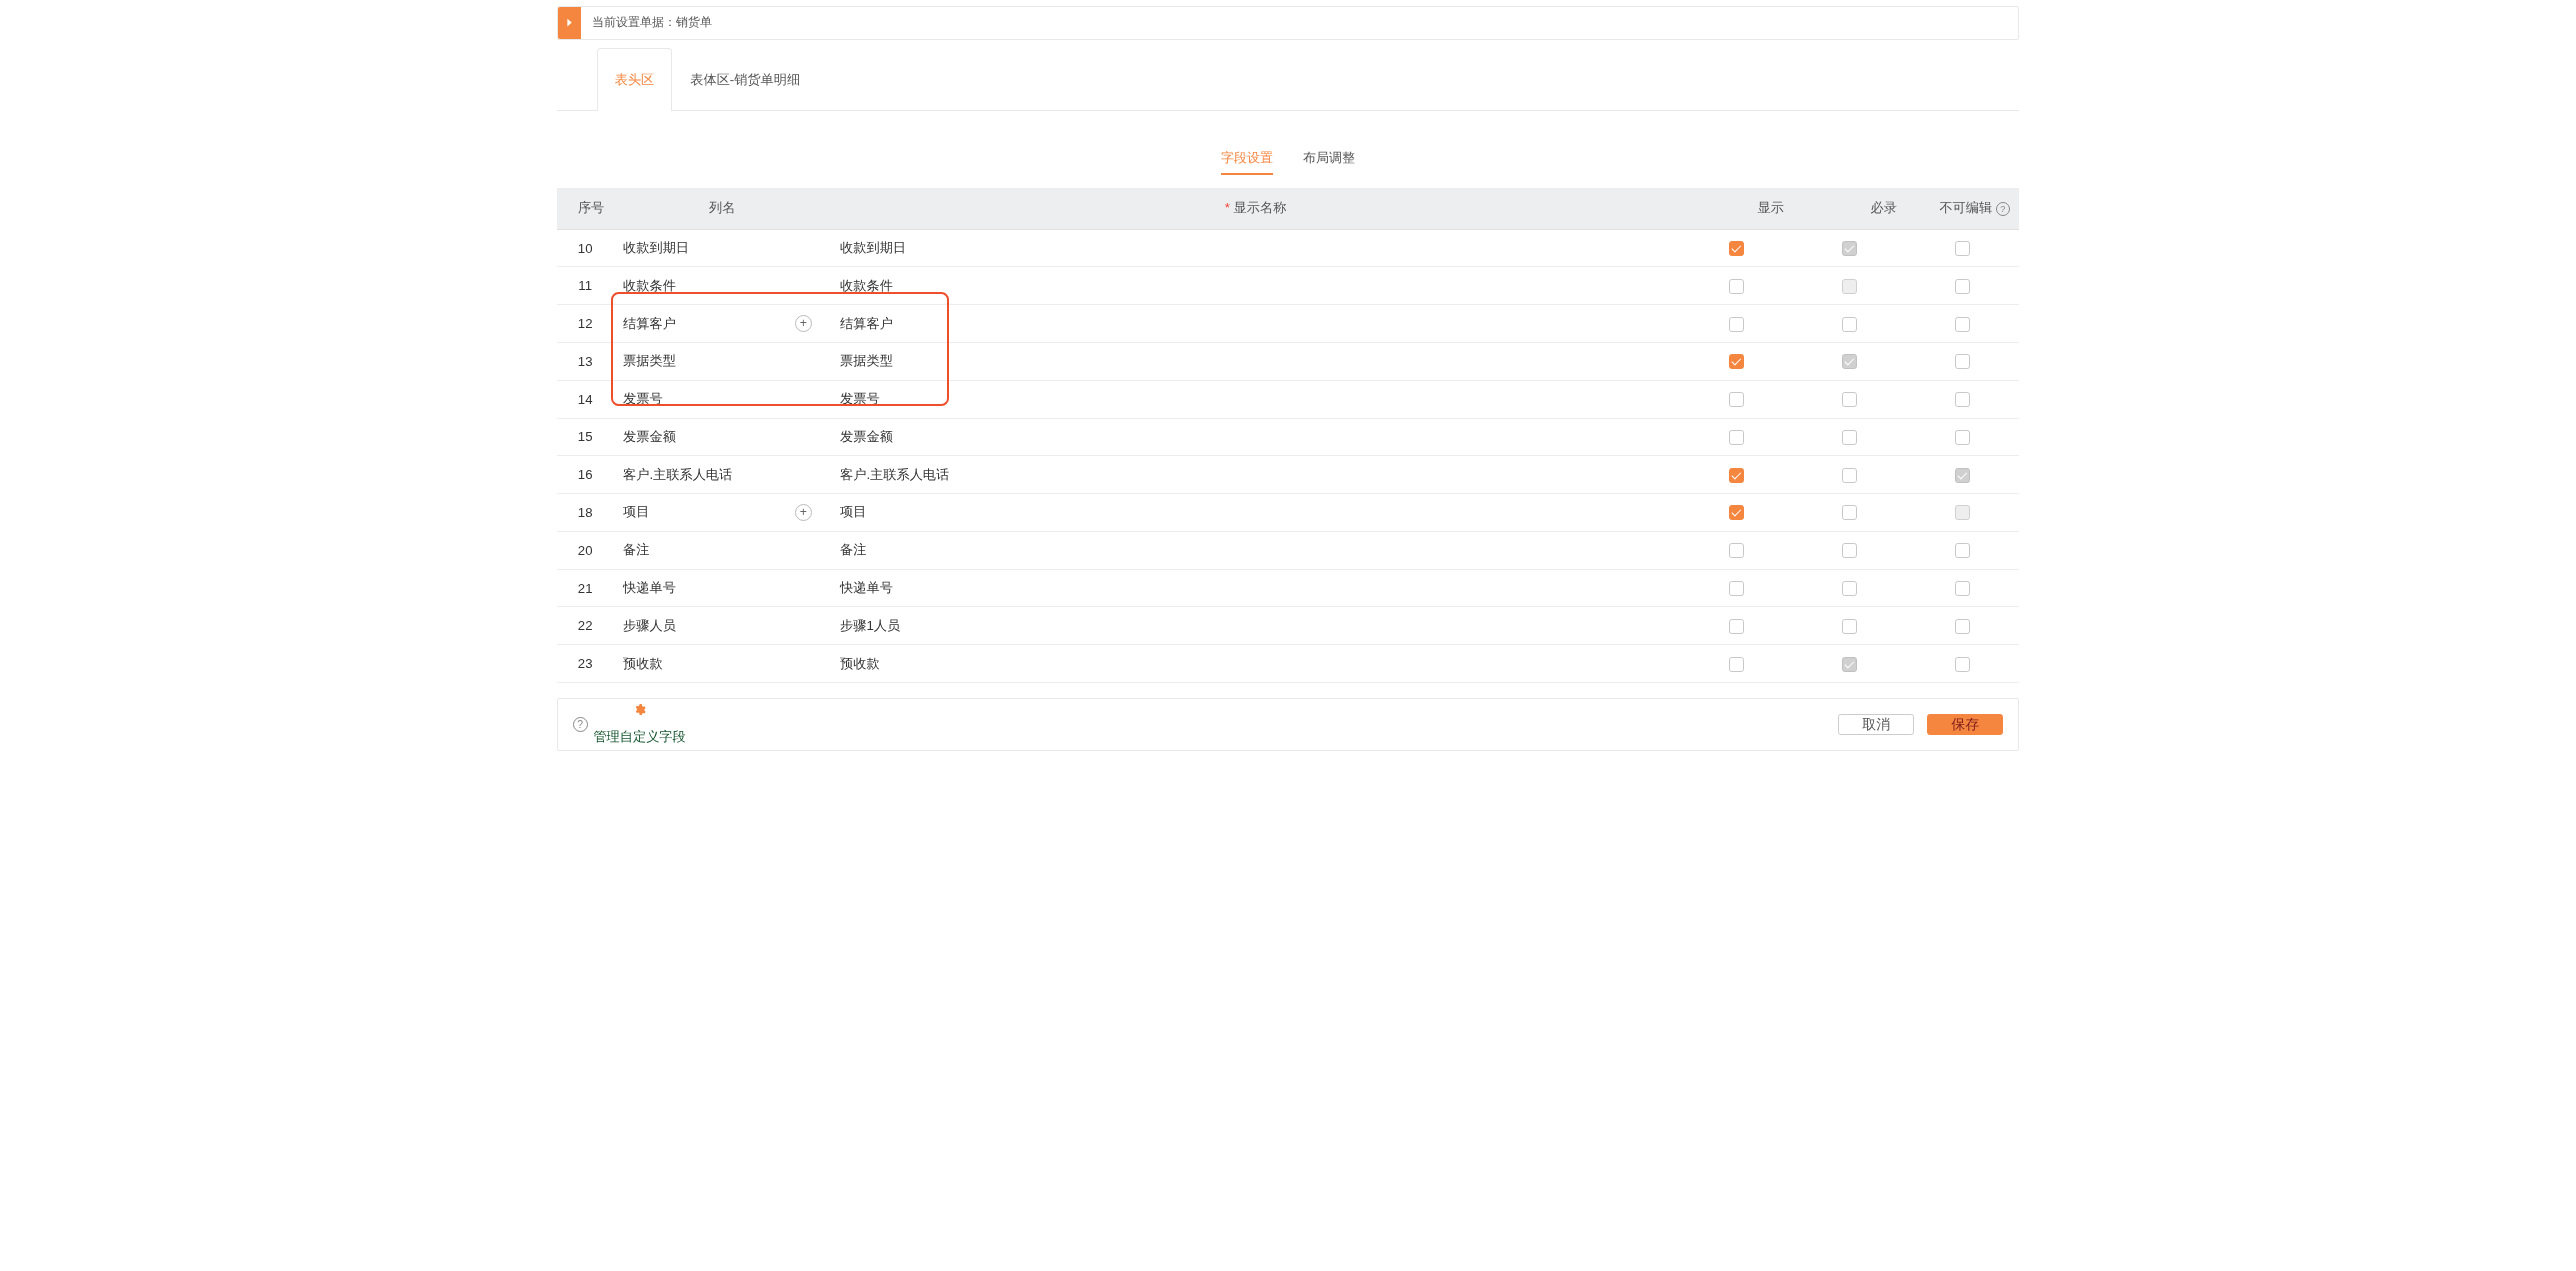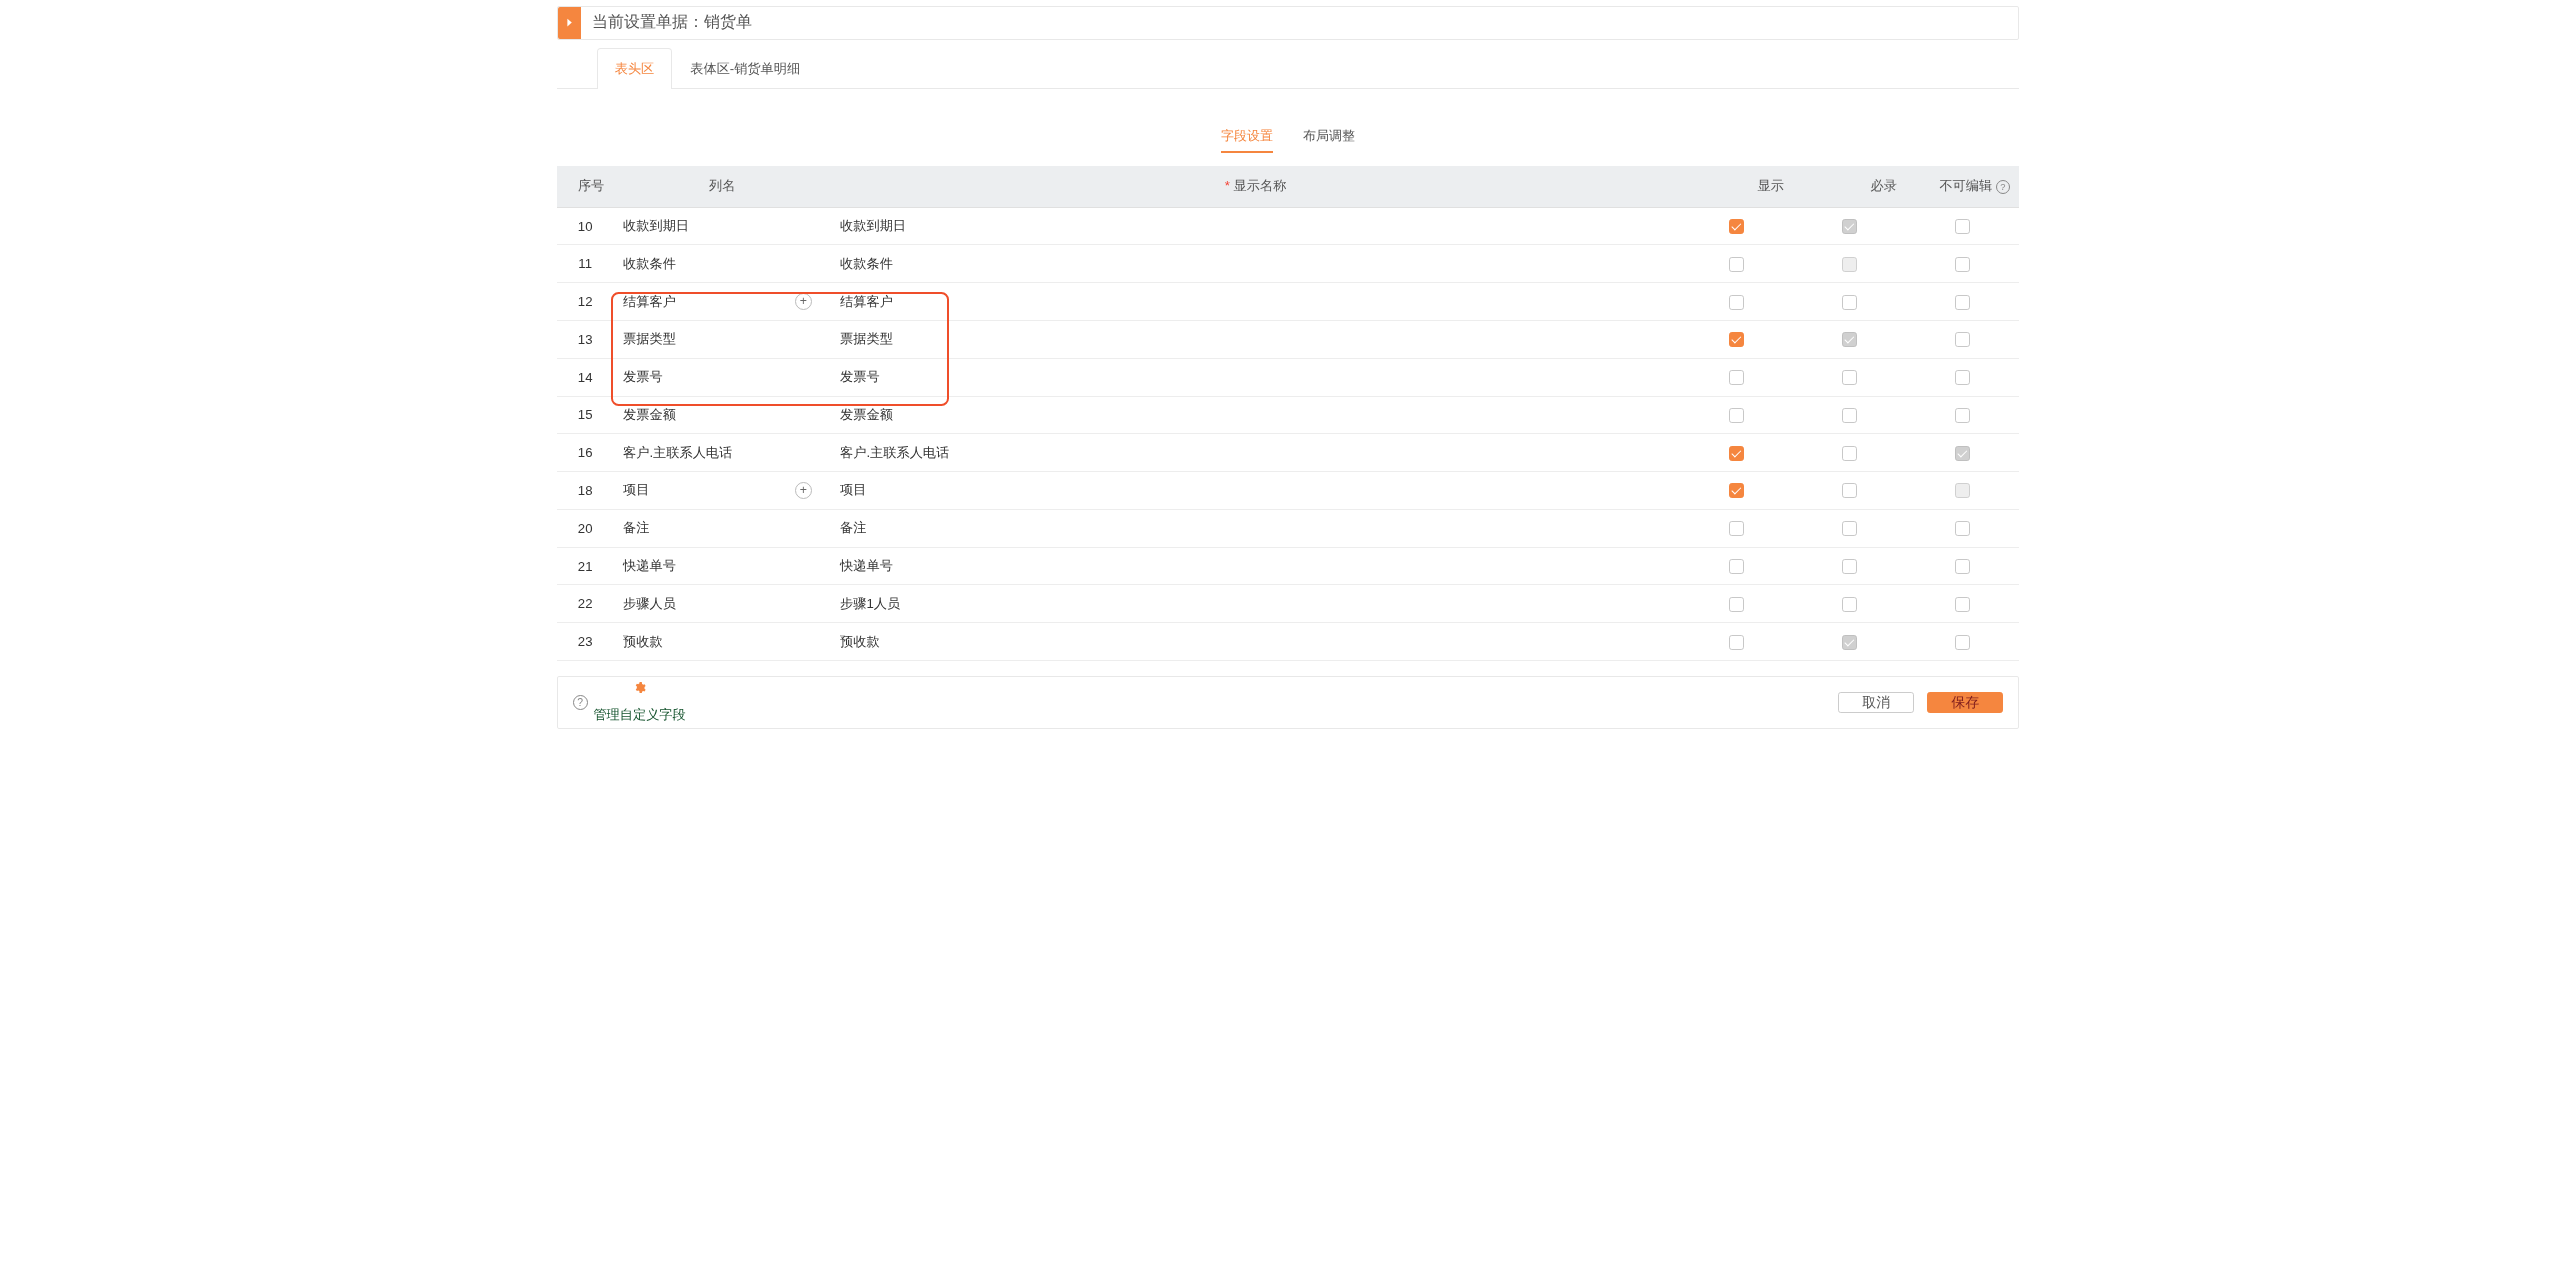--- a/index.html
+++ b/index.html
@@ -2,24 +2,24 @@
 <html style="font-size:15px"><head>
 <meta charset="utf-8">
 <style>
   * { margin: 0; padding: 0; box-sizing: border-box; }
   body { font-family: -apple-system, BlinkMacSystemFont, "Segoe UI", "PingFang SC", "Microsoft YaHei", sans-serif; font-size: 13.2px; color: #333; background: #fff; }
   .page { width: 1474px; margin: 0 auto; position: relative; }
 
   .top-bar { display: flex; align-items: center; height: 34px; border: 0.9px solid #e8e8e8; border-radius: 1.9px; margin: 5.7px 5.7px 0 5.7px; background: #fff; }
   .expand-btn { width: 23px; height: 100%; background: #f5863f; display: flex; align-items: center; justify-content: center; cursor: pointer; border-radius: 1.9px 0 0 1.9px; }
   .expand-btn svg { width: 13.2px; height: 13.2px; fill: #fff; }
-  .top-title { margin-left: 11.3px; color: #555; font-size: 16px; }
+  .top-title { margin-left: 11.3px; color: #555; font-size: 12px; }
 
   .tabs { display: flex; border-bottom: 0.9px solid #e8e8e8; margin: 7.6px 5.7px 0 5.7px; padding-left: 40px; }
-  .tab { padding: 11px 17px; cursor: pointer; border: 0.9px solid transparent; border-bottom: none; color: #555; font-size: 13.2px; position: relative; top: 0.9px; }
+  .tab { padding: 22px 17px; cursor: pointer; border: 0.9px solid transparent; border-bottom: none; color: #555; font-size: 13.2px; position: relative; top: 0.9px; }
   .tab.active { border-color: #e8e8e8; background: #fff; color: #f5863f; border-radius: 3.8px 3.8px 0 0; }
 
   .subtabs { display: flex; justify-content: center; gap: 30px; margin: 13.2px 0 13.2px 0; }
   .subtab { padding: 5.7px 0; cursor: pointer; color: #555; font-size: 13px; margin-top: 19px; }
   .subtab.active { color: #f5863f; border-bottom: 2.8px solid #f5863f; }
 
   .table-wrap { margin: 0 5.7px; }
   table { width: 100%; border-collapse: collapse; table-layout: fixed; }
   thead th { background: #eceef0; color: #555; font-weight: 500; text-align: center; padding: 11.3px 9.4px; border-bottom: 0.9px solid #e0e0e0; font-size: 13.2px; }
   thead th.center { text-align: right; }

